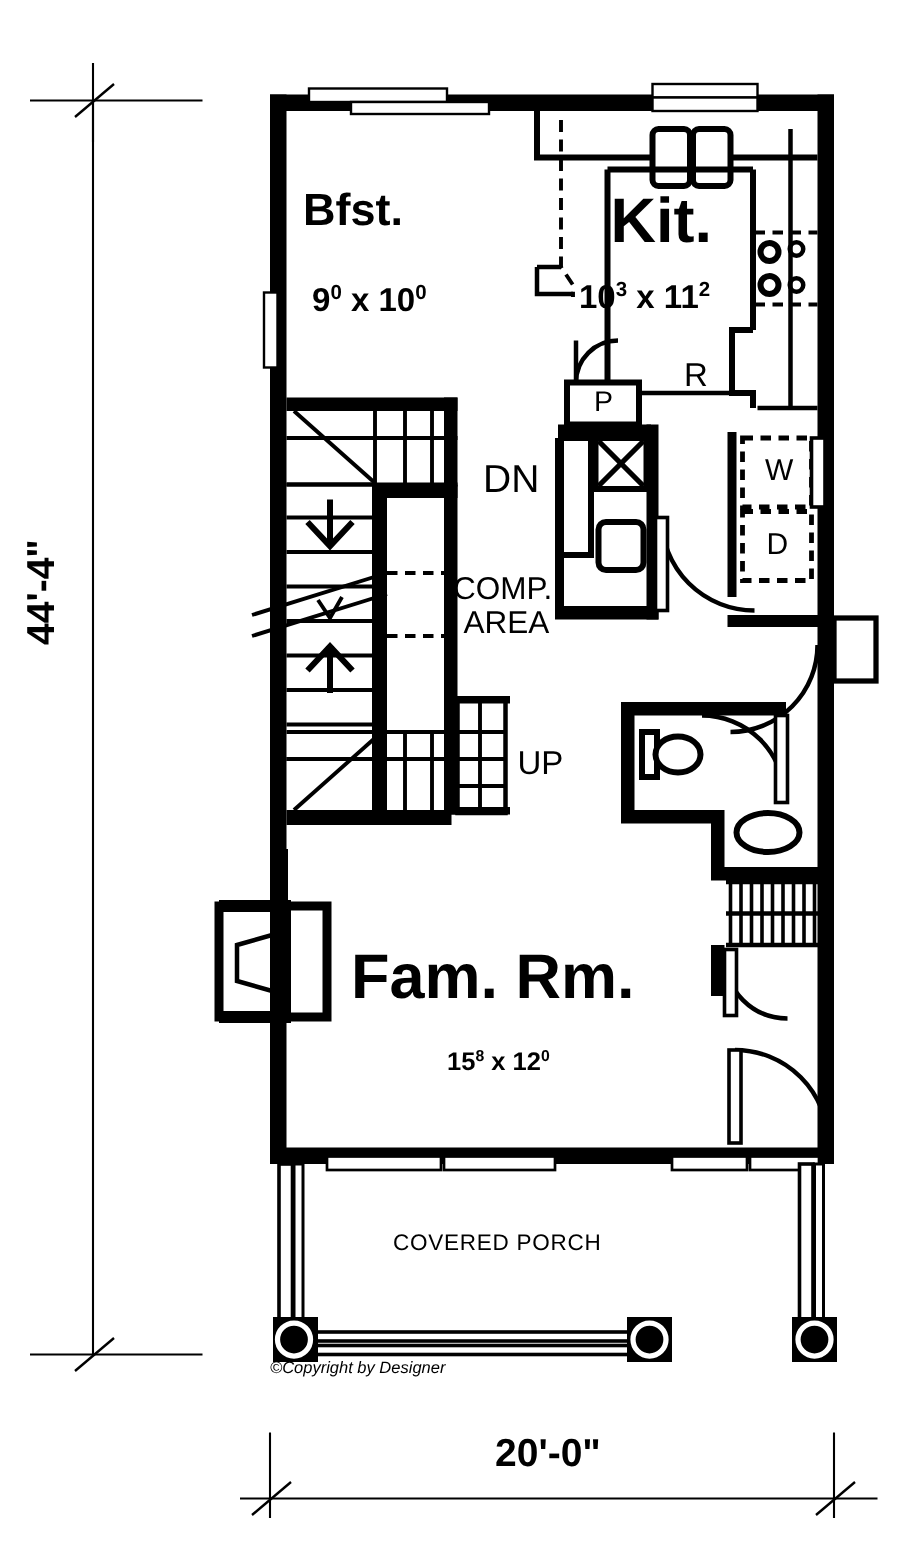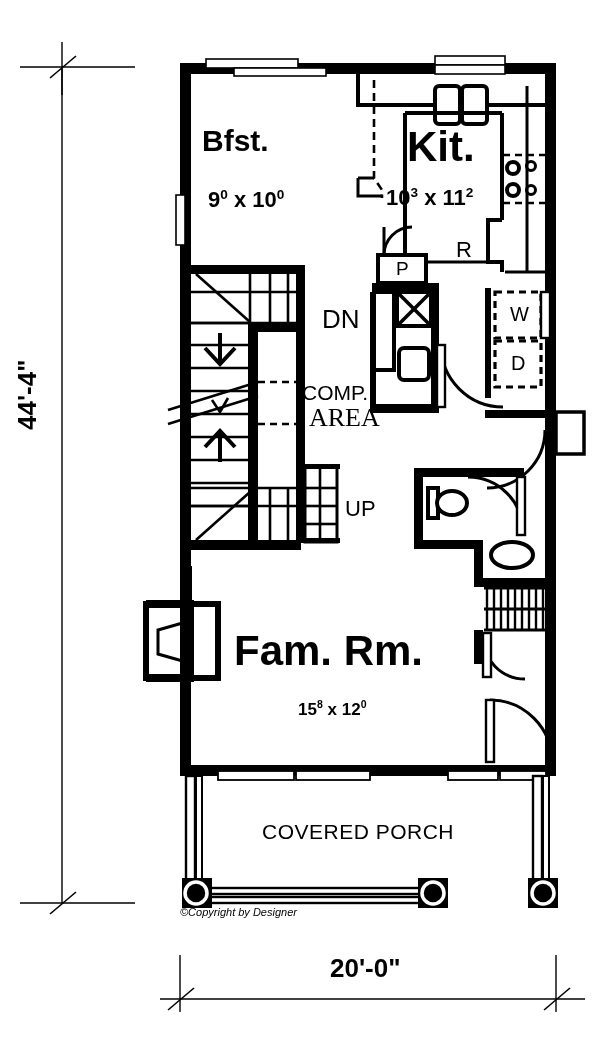--- a/index.html
+++ b/index.html
@@ -318,27 +318,27 @@
 
 <div class="lbl" style="left:396px;top:259px;font-size:19px;">P</div>
 
 <div class="lbl" style="left:510px;top:304px;font-size:20px;">W</div>
 <div class="lbl" style="left:511px;top:353px;font-size:20px;">D</div>
 
 <div class="lbl" style="left:308px;top:306px;font-size:26px;margin-left:14px;">DN</div>
 <div class="lbl" style="left:345px;top:498px;font-size:22px;">UP</div>
 
 <div class="lbl" style="left:302px;top:382px;font-size:21px;">COMP.</div>
-<div class="lbl" style="left:309px;top:405px;font-size:26px;font-family:Liberation Serif, serif;">AREA</div>
+<div class="lbl" style="left:309px;top:405px;font-size:21px;">AREA</div>
 
 <div class="lbl room-name" style="left:234px;top:630px;font-size:42px;text-align:center;">Fam. Rm.</div>
 <div class="lbl dim-text" style="left:298px;top:699px;font-size:17px;">
   <span>15</span><span class="sup">8</span>
   <span>x</span>
   <span>12</span><span class="sup">0</span>
 </div>
 
-<div class="lbl" style="left:262px;top:821px;font-size:21px;letter-spacing:0.5px;text-align:right;">COVERED PORCH</div>
+<div class="lbl" style="left:262px;top:821px;font-size:15px;letter-spacing:0.5px;text-align:right;">COVERED PORCH</div>
 
 <div class="lbl" style="left:180px;top:907px;font-size:11px;font-style:italic;">©Copyright by Designer</div>
 
 <div class="lbl dim-text" style="left:14px;top:430px;font-size:26px;transform:rotate(-90deg);transform-origin:left top;">44'-4"</div>
 <div class="lbl dim-text" style="left:330px;top:955px;font-size:26px;">20'-0"</div>
 
 </body></html>

